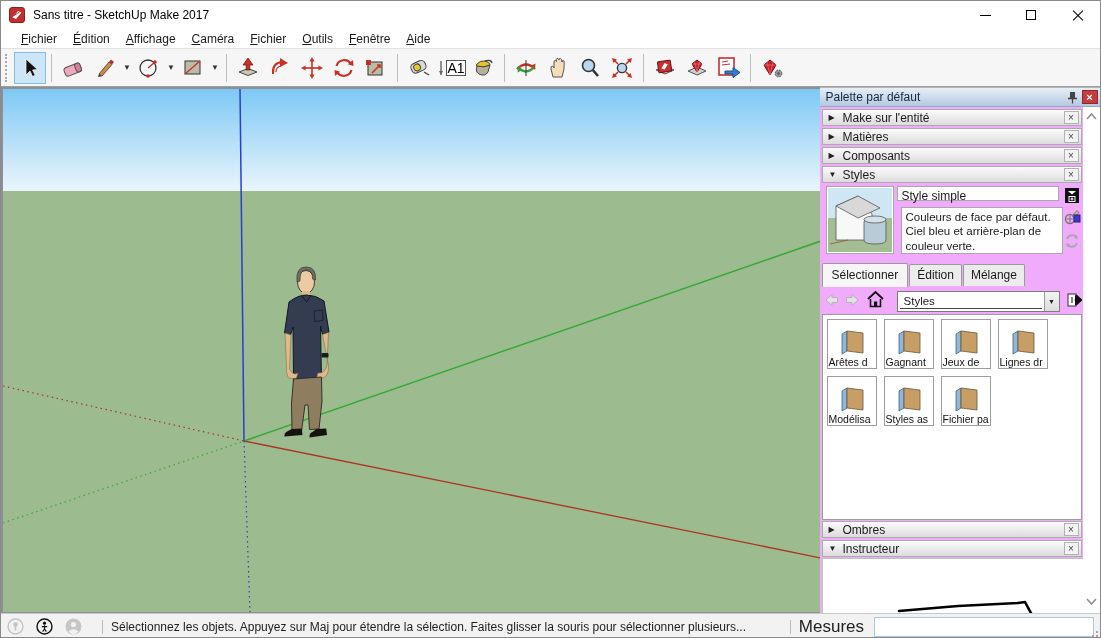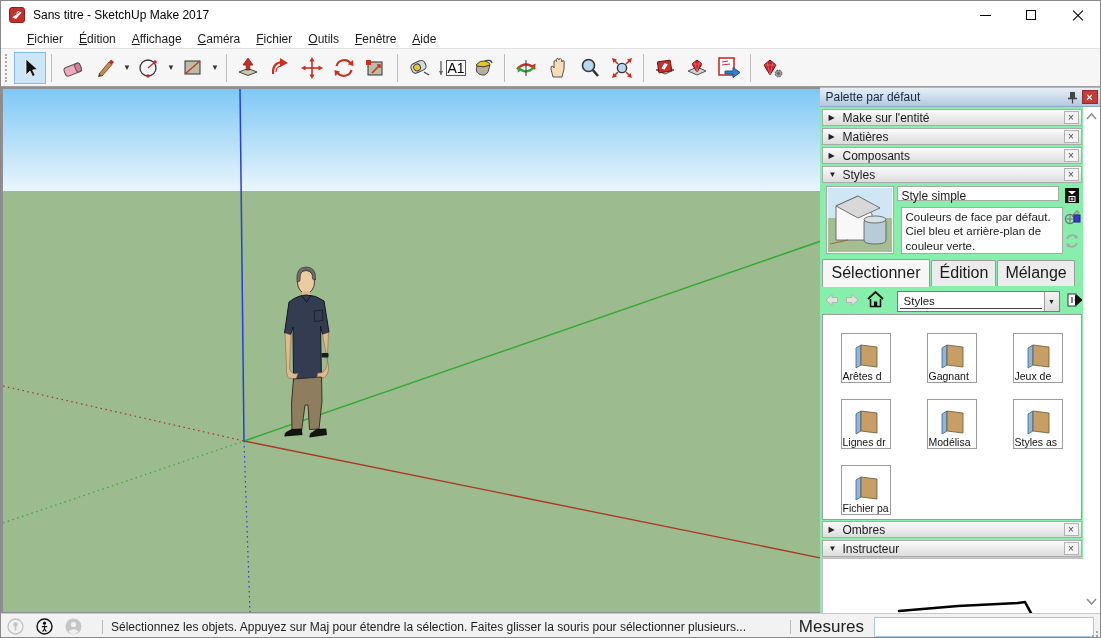--- a/index.html
+++ b/index.html
@@ -12,60 +12,60 @@
   .titlebar .app-title { margin-left:8px; font-size:12px; color:#000; }
   .win-controls { margin-left:auto; display:flex; height:28px; }
   .win-btn { width:46px; height:28px; display:flex; align-items:center; justify-content:center; cursor:default; }
   .glyph-min { width:11px; border-top:1px solid #000; display:inline-block; }
   .glyph-max { width:10px; height:10px; border:1px solid #000; display:inline-block; }
   .glyph-close { position:relative; width:11px; height:11px; display:inline-block; }
   .glyph-close::before,.glyph-close::after { content:""; position:absolute; left:-1px; top:5px; width:14px; border-top:1px solid #000; }
   .glyph-close::before { transform:rotate(45deg); } .glyph-close::after { transform:rotate(-45deg); }
 
   
-  .menubar { height:20px; display:flex; align-items:center; background:#fff; padding-left:18px; border-bottom:1px solid #e2e2e2; }
+  .menubar { height:20px; display:flex; align-items:center; background:#fff; padding-left:12px; border-bottom:1px solid #e2e2e2; }
   .menu-item { display:inline-block; padding:2px 8px; font-size:12px; }
   .menu-item::first-letter { text-decoration:underline; }
 
   
   .toolbar { height:38px; display:flex; align-items:center; background:#f6f6f6; border-bottom:1px solid #9e9e9e; padding:0 2px; }
   .tb-grip { width:5px; height:28px; border-left:2px dotted #a9a9a9; margin:0 4px 0 2px; }
   .tb-btn { width:32px; height:32px; display:flex; align-items:center; justify-content:center; border:1px solid transparent; }
   .tb-btn.active { background:#cde6f7; border:1px solid #84bde8; }
   .tb-sep { width:1px; height:28px; background:#bdbdbd; margin:0 5px; }
   .tb-dd { width:12px; height:32px; display:flex; align-items:center; justify-content:center; font-size:8px; color:#333; }
   .text-icon-box { width:20px; height:16px; border:1px solid #555; background:#fff; font-size:14px; display:flex; align-items:center; justify-content:center; color:#000; }
 
   
   .main { display:flex; height:526px; }
   .viewport { position:relative; width:820px; height:526px; border-left:2px solid #8c9096; border-top:2px solid #8c9096; border-bottom:1px solid #8c9096; overflow:hidden; }
   .sky { position:absolute; left:0; top:0; width:818px; height:102px; background:linear-gradient(#7ec8f5, #eaf5fc); }
   .ground { position:absolute; left:0; top:102px; width:818px; height:421px; background:#9cbb8f; }
   .scene { position:absolute; left:0; top:0; }
 
   
-  .panel { position:relative; width:281px; height:526px; background:#86efac; border-top:1px solid #b5b5b5; }
+  .panel { position:relative; width:281px; height:526px; background:#f0abfc; border-top:1px solid #b5b5b5; }
   .panel-abs { position:absolute; }
   .palette-header { left:0; top:0; width:281px; height:19px; display:flex; align-items:center; padding:0 3px 0 6px;
      background:linear-gradient(#e7eff8, #b3c8e0); border-bottom:1px solid #93a9c2; font-size:12px; color:#16283d; }
   .palette-close { margin-left:4px; width:16px; height:14px; background:#c33d3c; border:1px solid #8e2a2a; color:#fff; font-size:11px; font-weight:bold; display:flex; align-items:center; justify-content:center; line-height:1; }
   .p-section { left:2px; width:260px; height:17px; display:flex; align-items:center; padding:0 2px 0 6px;
      background:linear-gradient(#fbfbfb, #dcdcdc); border:1px solid #ababab; font-size:12px; }
   .p-arrow { width:14px; font-size:8px; color:#222; }
   .p-close { margin-left:auto; width:15px; height:13px; background:#f3f3f3; border:1px solid #b2b2b2; color:#444; font-size:10px; display:flex; align-items:center; justify-content:center; line-height:1; }
   .boxed { background:#fff; border:1px solid #a8a8a8; }
   .style-name { font-size:12px; padding:2px 4px; }
   .style-desc { font-size:11.5px; line-height:1.25; padding:2px 4px; }
   .tabs { left:2px; top:176px; display:flex; align-items:flex-end; height:22px; }
-  .tab { border:1px solid #9a9a9a; border-bottom:none; background:#ececec; padding:3px 7px 4px; font-size:16px; border-radius:2px 2px 0 0; margin-right:1px; }
+  .tab { border:1px solid #9a9a9a; border-bottom:none; background:#ececec; padding:3px 7px 4px; font-size:12px; border-radius:2px 2px 0 0; margin-right:1px; }
   .tab.active { background:#f6f6f6; padding:4px 9px 5px; position:relative; top:1px; }
   .combo { display:flex; align-items:stretch; background:#fff; border:1px solid #7b7b7b; }
   .combo-text { flex:1; font-size:11.5px; padding:2px 0 0 4px; border-bottom:1px solid #444; margin:1px 2px 2px 2px; }
   .combo-btn { width:15px; background:linear-gradient(#f4f4f4,#dcdcdc); border-left:1px solid #9a9a9a; display:flex; align-items:center; justify-content:center; font-size:7px; color:#222; }
-  .folder-list { left:2px; top:226px; width:260px; height:206px; background:#fff; border:1px solid #9c9c9c; display:flex; flex-wrap:wrap; align-content:flex-start; gap:16px; padding:18px;justify-content:space-between; }
+  .folder-list { left:2px; top:226px; width:260px; height:206px; background:#fff; border:1px solid #9c9c9c; display:flex; flex-wrap:wrap; align-content:flex-start; gap:7px; padding:4px; }
   .folder-item { width:50px; height:50px; border:1px solid #9c9c9c; background:#fff; display:flex; flex-direction:column; align-items:center; justify-content:flex-end; overflow:hidden; }
   .folder-label { font-size:10.5px; white-space:nowrap; overflow:hidden; width:48px; text-align:left; padding-left:1px; color:#111; }
   .scroll-strip { right:0; top:19px; width:17px; height:507px; background:#fff; }
   .scroll-arrow { position:absolute; left:2px; width:13px; height:13px; display:flex; align-items:center; justify-content:center; }
   .instr-box { left:2px; top:470px; width:262px; height:56px; background:#fff; border:1px solid #c0c0c0; }
 
   
   .statusbar { height:26px; display:flex; align-items:center; background:#f2f2f2; border-top:1px solid #c9c9c9; padding:0 6px; position:relative; }
   .sb-sep { width:1px; height:14px; background:#b9b9b9; margin:0 8px; }
   .sb-msg { font-size:12px; color:#222; white-space:nowrap; overflow:hidden; max-width:650px; }

